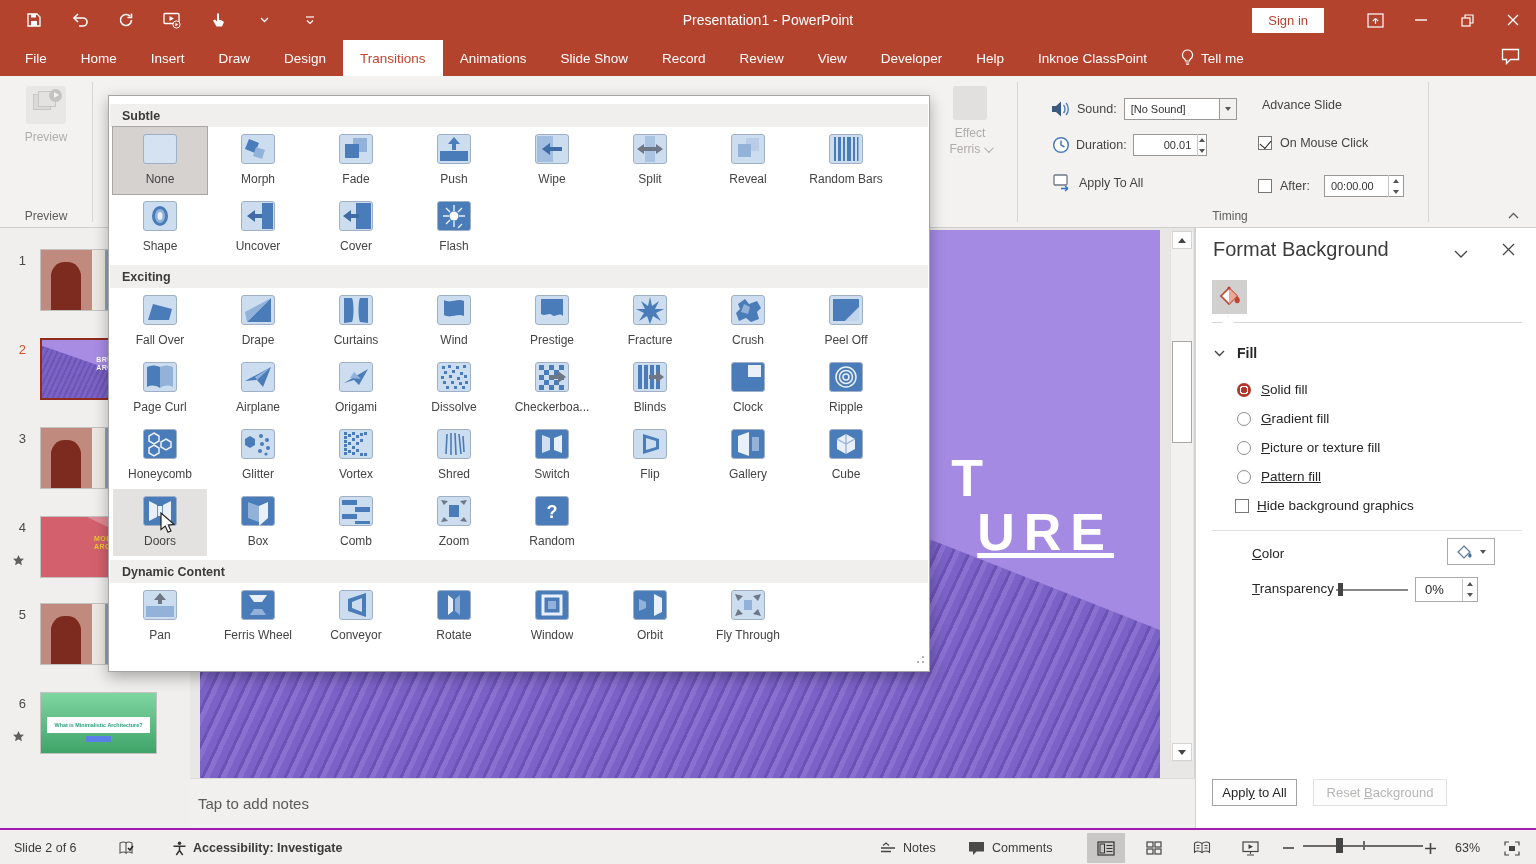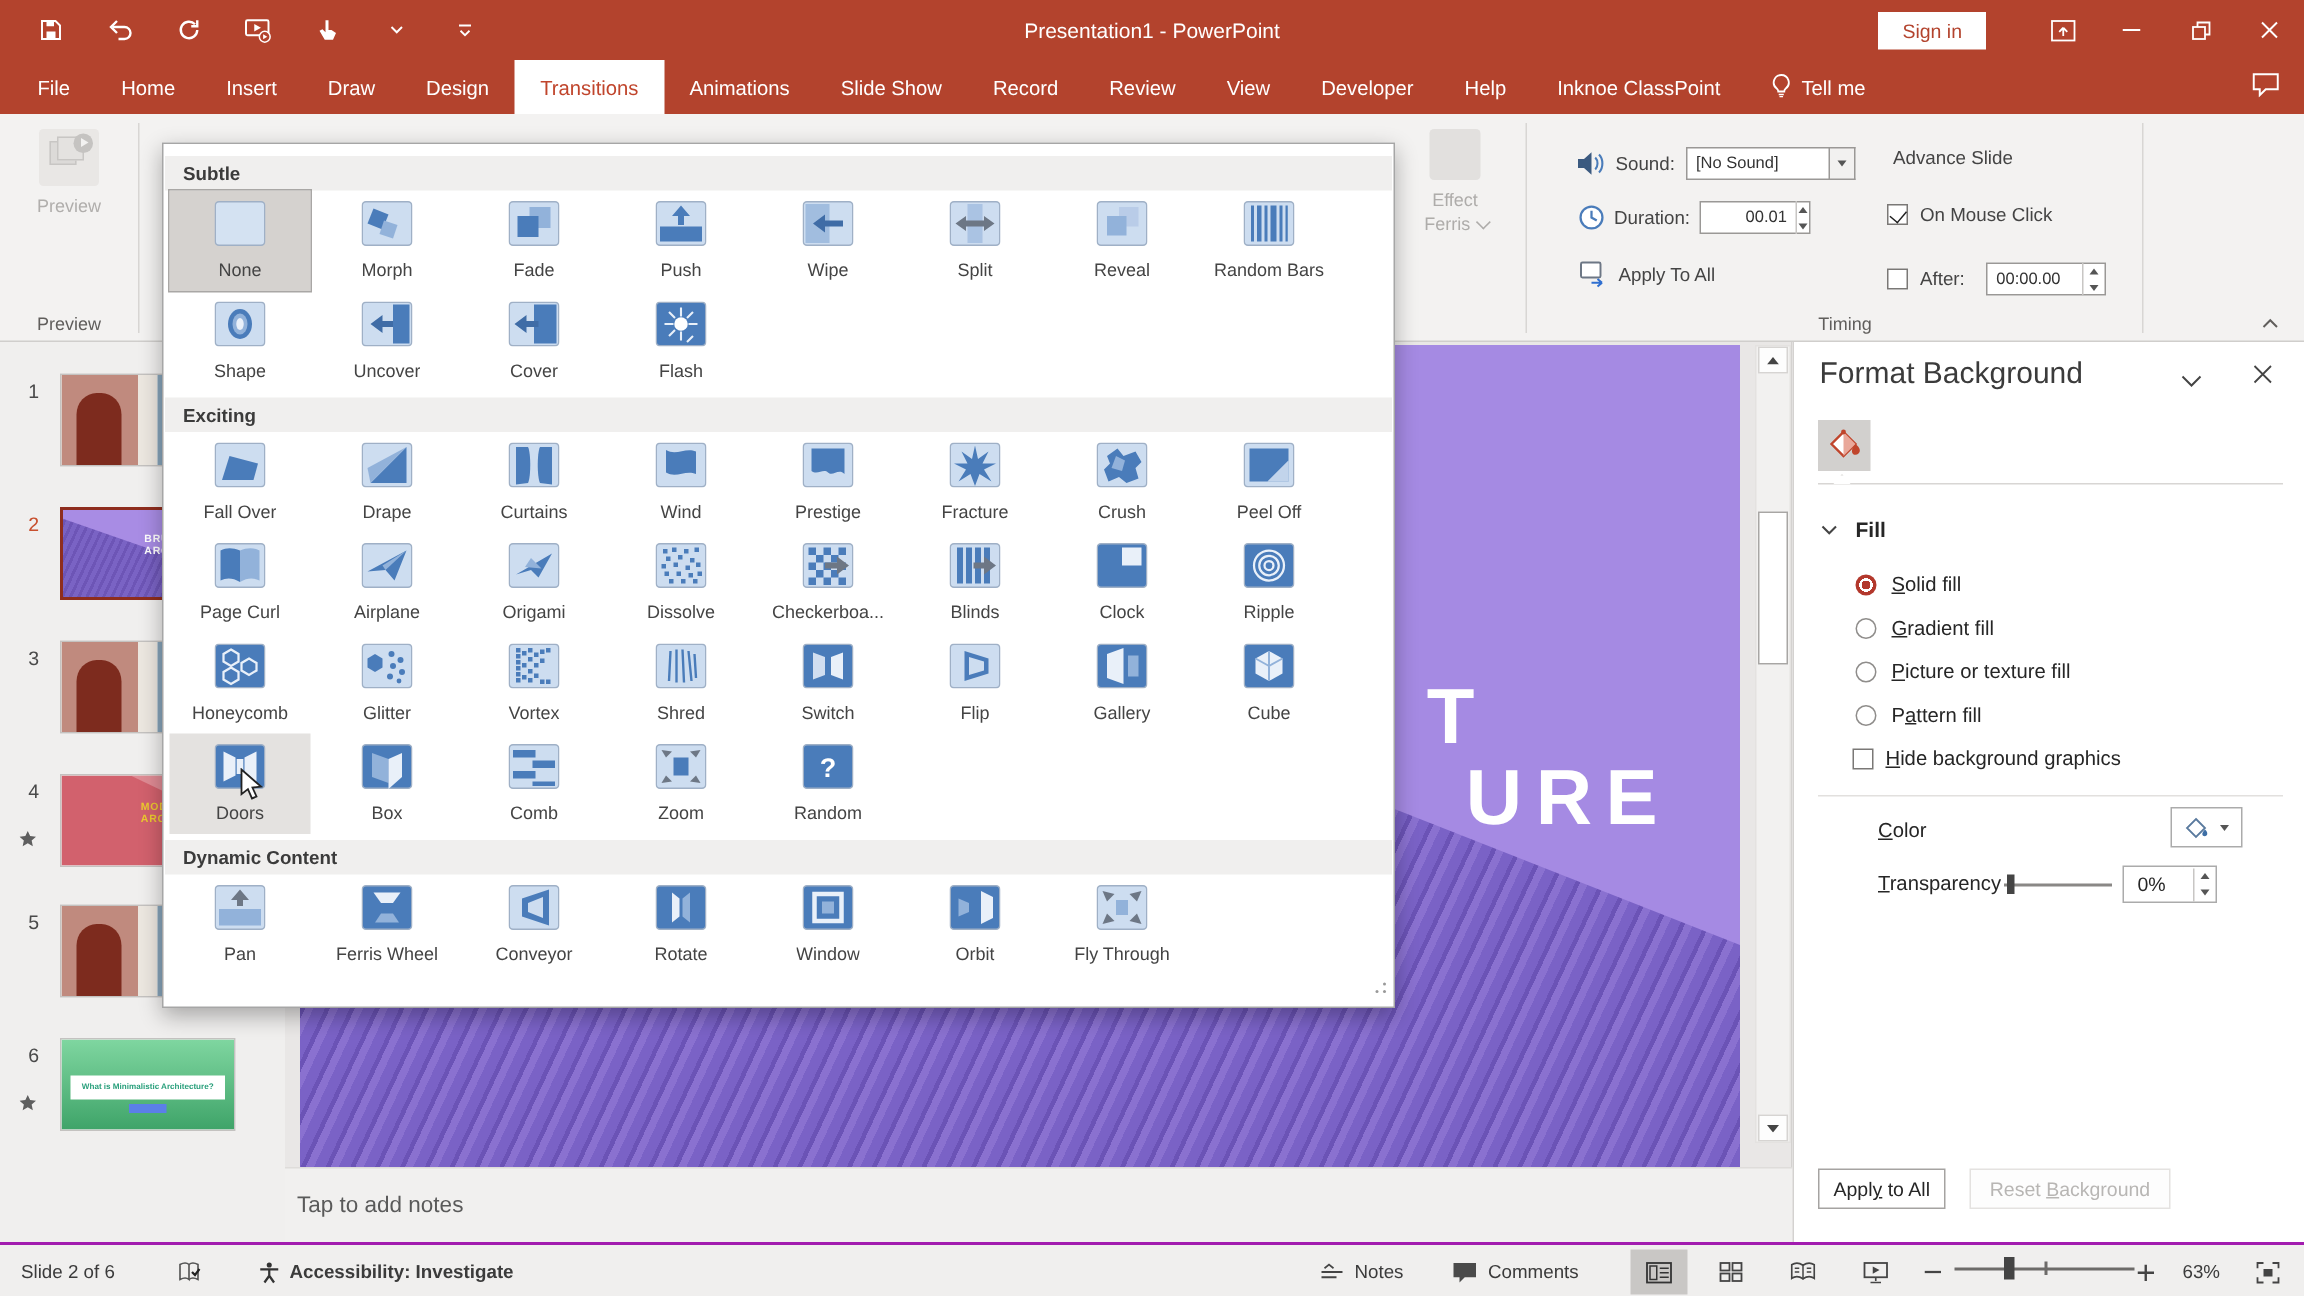--- a/index.html
+++ b/index.html
@@ -65,21 +65,21 @@
 
   
   .editor { position:absolute; top:228px; left:190px; width:1005px; height:600px; background:#e9e7e6; border-right:1px solid #d4d2d0; }
   .slide { position:absolute; left:10px; top:2px; width:960px; height:548px; background:#a58ae3; overflow:hidden; }
   .bldg-a { position:absolute; inset:0; background:repeating-linear-gradient(100deg,#9d84dc 0 5px,#8d73d0 5px 10px);
     clip-path:polygon(0% 0%, 52% 26%, 76% 56%, 52% 100%, 0% 100%); }
   .bldg-b { position:absolute; inset:0; background:repeating-linear-gradient(115deg,#7a62c6 0 7px,#6b53b6 7px 10px,#8a71d0 10px 15px);
     clip-path:polygon(0% 4%, 100% 73%, 100% 100%, 0% 100%); }
   .slide-t1, .slide-t2 { position:absolute; color:#fff; font-weight:800; font-size:52px; line-height:1; letter-spacing:9px; }
   .slide-t1 { top:222px; right:168px; }
-  .slide-t2 { top:276px; right:46px; }
+  .slide-t2 { top:276px; right:46px;text-decoration:underline; }
   .vscroll { position:absolute; left:980px; top:2px; width:24px; height:532px; background:#f2f1f0; border:1px solid #e4e2e0; }
   .varrow { position:absolute; left:1px; width:20px; height:18px; background:#fdfdfd; border:1px solid #d6d4d2; display:flex; align-items:center; justify-content:center; }
   .vthumb { position:absolute; left:1px; top:110px; width:20px; height:102px; background:#fff; border:1px solid #a8a6a4; }
   .notes { position:absolute; left:0; top:550px; width:1005px; height:50px; background:#f1f0ef; border-top:1px solid #dedcda; display:flex; align-items:center; }
   .notes span { margin-left:8px; font-size:15px; color:#5a5a5a; }
 
   
   .panel { position:absolute; top:228px; left:1195px; width:341px; height:600px; background:#fff; border-left:1px solid #d4d2d0; font-size:13.5px; color:#262626; }
   .panel-title { position:absolute; left:17px; top:10px; font-size:20px; color:#3b3b3b; }
   .panel-chev { position:absolute; left:258px; top:18px; }
@@ -477,21 +477,21 @@
           <span><u>S</u>olid fill</span>
         </div>
         <div class="fillopt" style="top: 183px;">
           <span class="radio"></span>
           <span><u>G</u>radient fill</span>
         </div>
         <div class="fillopt" style="top: 212px;">
           <span class="radio"></span>
           <span><u>P</u>icture or texture fill</span>
         </div>
-        <div class="fillopt" style="top: 241px;">
+        <div class="fillopt" style="top: 241px; text-decoration: underline;">
           <span class="radio"></span>
           <span>P<u>a</u>ttern fill</span>
         </div>
       </div>
     <div class="hbg">
       <span class="checkbox"></span>
       <span><u>H</u>ide background graphics</span>
     </div>
     <div class="panel-sep2"></div>
     <div class="color-lbl"><u>C</u>olor</div>

